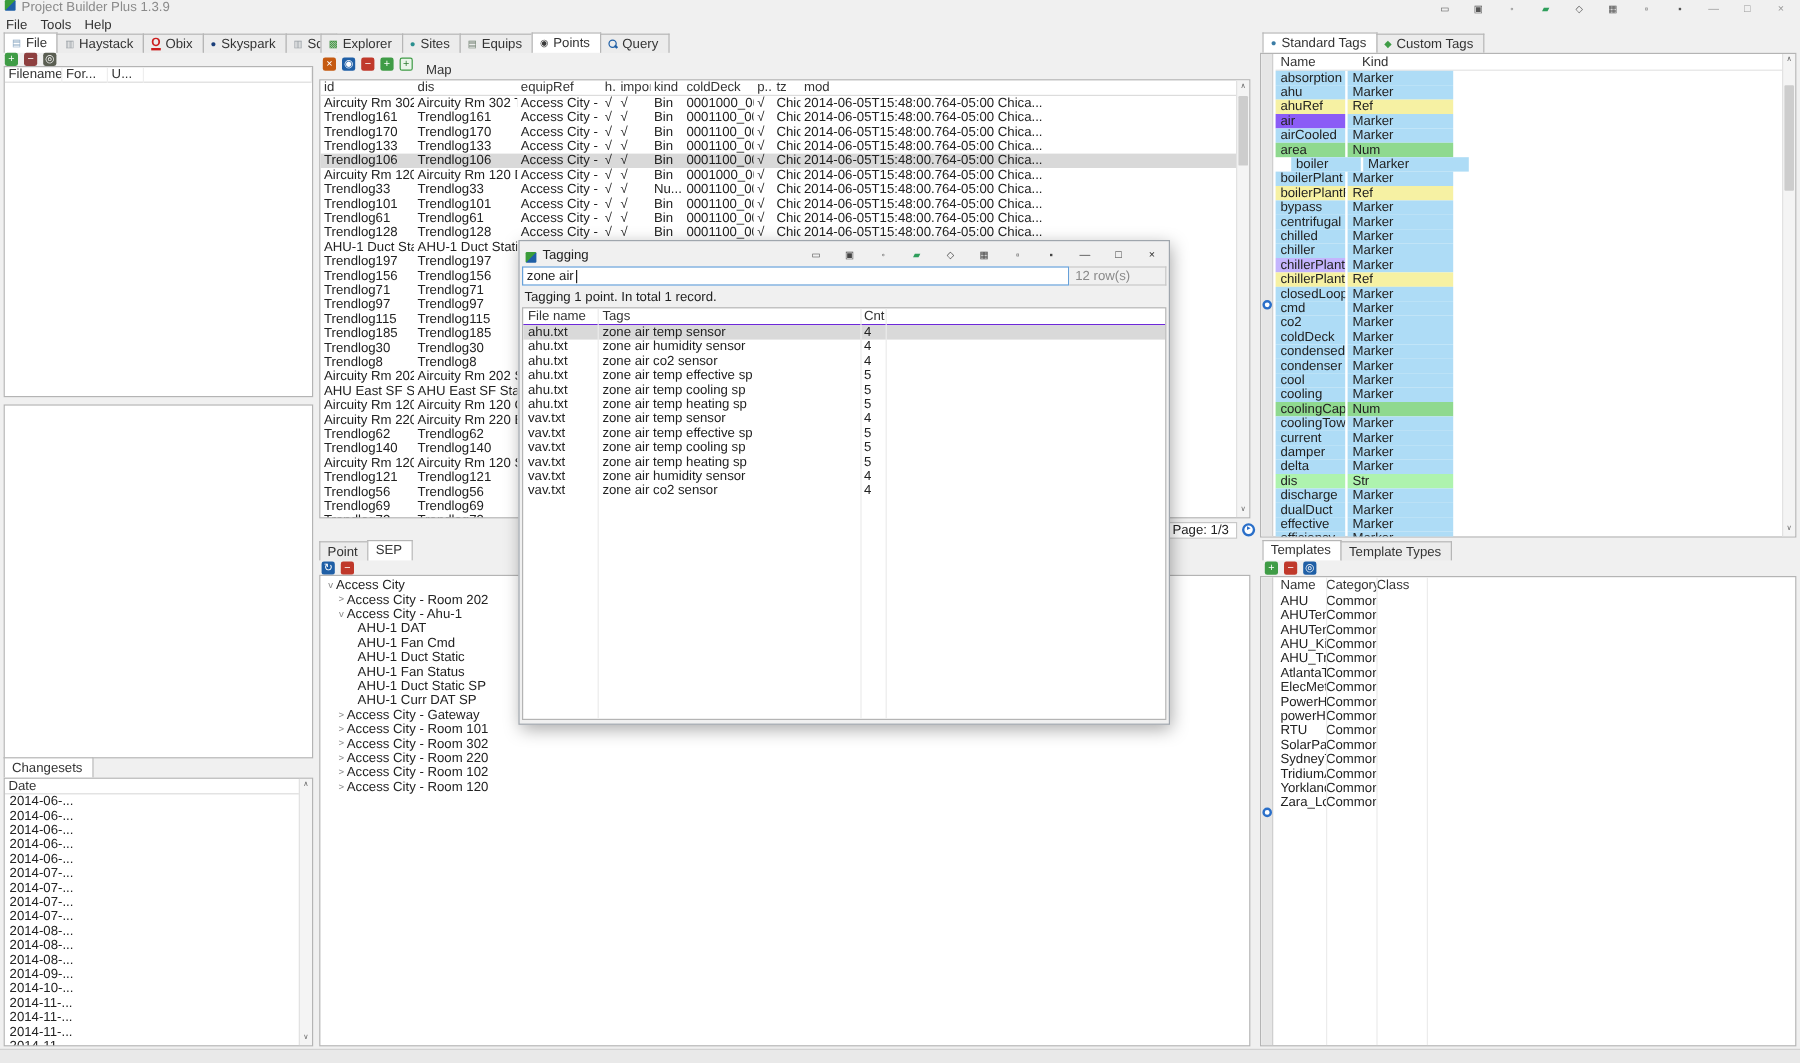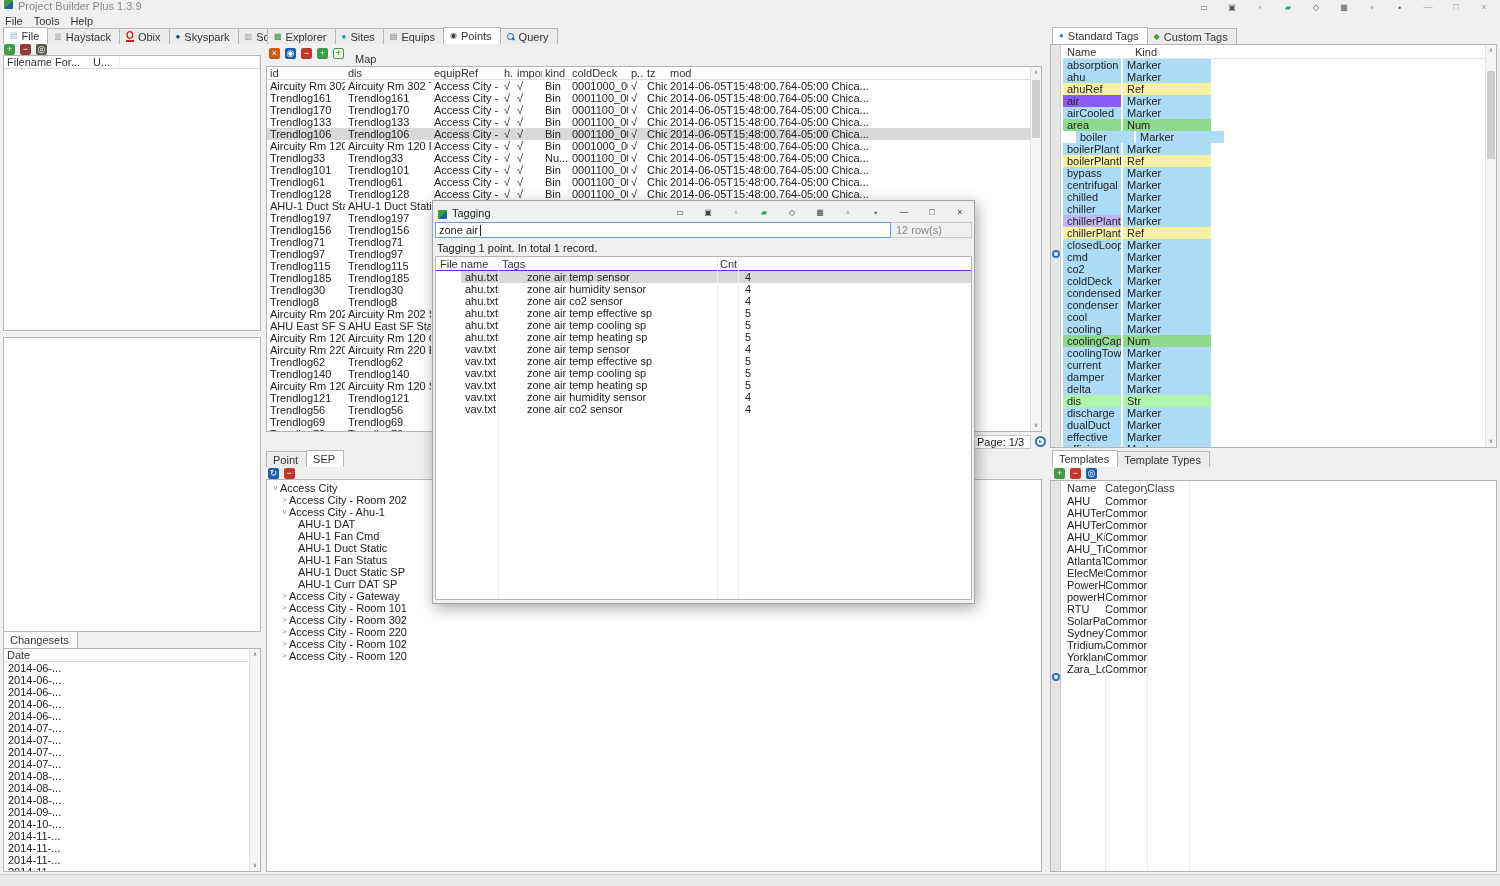--- a/index.html
+++ b/index.html
@@ -85,21 +85,21 @@
   .dlg-tools { margin-left:auto; display:flex; align-items:center; }
   .dlg-tools .mini-tool{ color:#444; }
   .dlg-tools .winbtn{ color:#333; }
   .dlg-search-row { display:flex; margin:3px 2px 0 2px; height:16px; }
   .dlg-input { width:456px; background:#fff; border:1px solid #66a0d9; padding:1px 3px; display:flex; align-items:center; }
   .caret { width:1px; height:11px; background:#222; margin-left:2px; }
   .dlg-rows { flex:1; border:1px solid #c8c8c8; border-left:none; background:#f0f0f0; color:#8a8a8a; padding:1px 5px; line-height:13px; }
   .dlg-status { margin:4px 3px 3px 4px; color:#222; }
   .dlg-table { position:absolute; left:2px; right:2px; top:55px; bottom:3px; background:#fff; border:1px solid #b4b4b4; overflow:hidden; }
   .dt-hdr { display:flex; height:14px; line-height:14px; border-bottom:1px solid #6d28d9; color:#333; }
-  .dt-row { display:flex; height:12px; line-height:12px;margin-left:25px; }
+  .dt-row { display:flex; height:12px; line-height:12px; }
   .dt-row.selected { background:#d9d9d9; }
   .dc-file{width:62px; padding-left:4px; overflow:hidden;} .dc-tags{width:218px; padding-left:4px; overflow:hidden;} .dc-cnt{width:21px; padding-left:4px;}
 
   .statusbar { position:absolute; left:0; top:874px; width:1500px; height:12px; background:#e9e9e9; border-top:1px solid #d2d2d2; }
   .obix-o { color:#cc1f1f; font-weight:bold; font-size:10px; border-bottom:2px solid #cc1f1f; line-height:9px; }
   .mag { position:relative; width:8px; height:8px; flex:0 0 auto; }
   .mag::before { content:""; position:absolute; left:0; top:0; width:5px; height:5px; border:1.5px solid #1f5fa6; border-radius:50%; }
   .mag::after { content:""; position:absolute; left:5.5px; top:5.5px; width:3px; height:1.5px; background:#1f5fa6; transform:rotate(45deg); }
 </style>
 </head>

